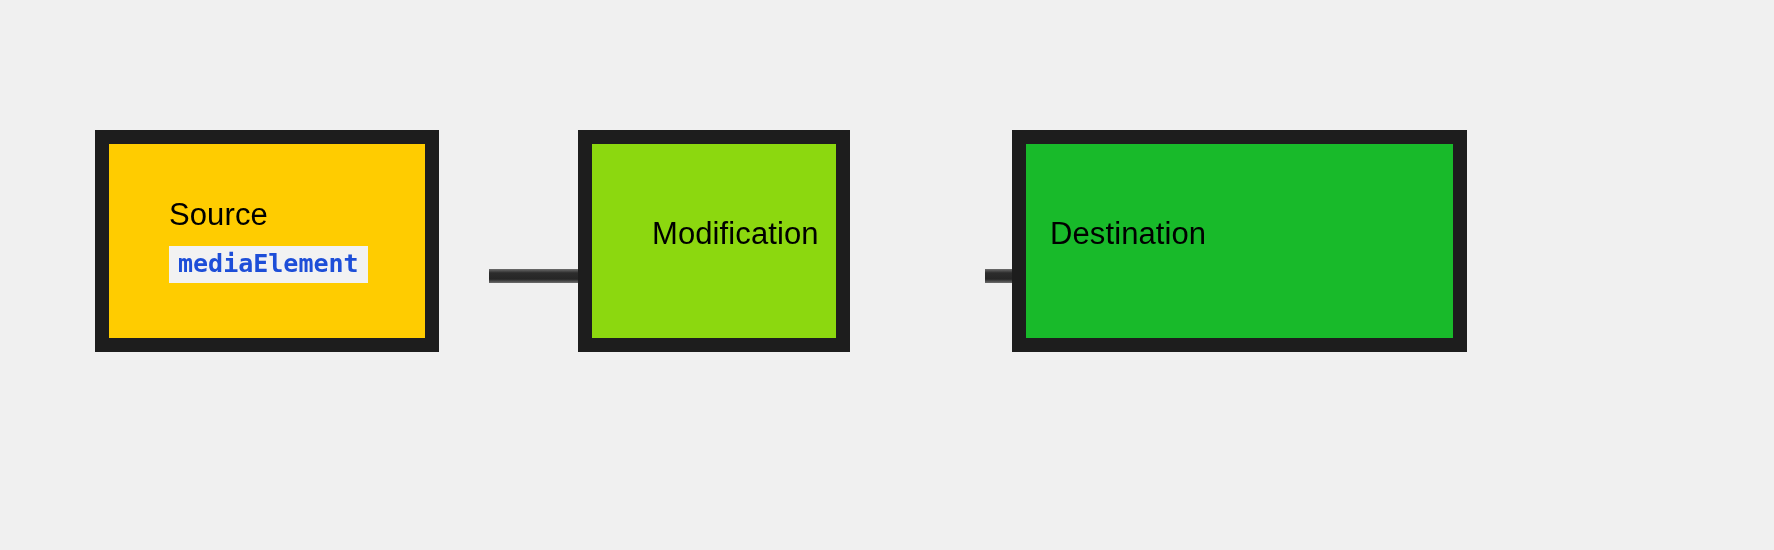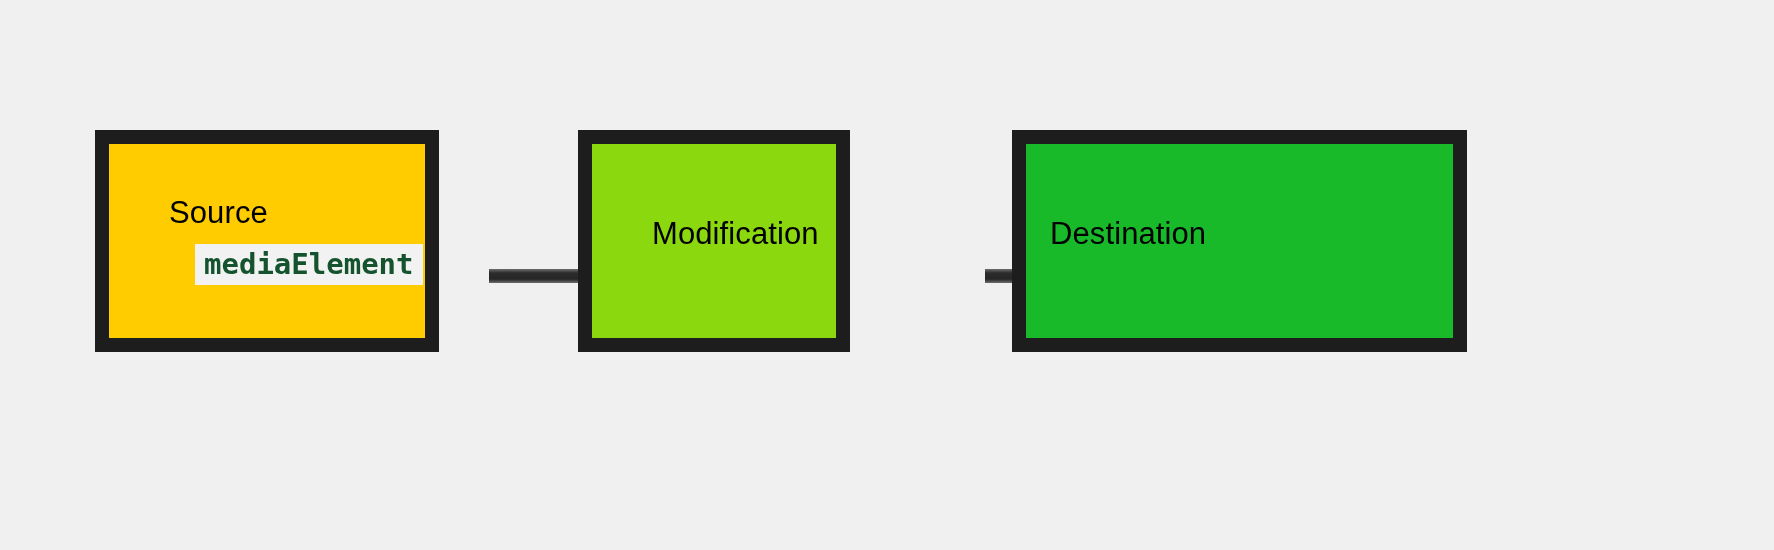--- a/index.html
+++ b/index.html
@@ -42,28 +42,27 @@
     line-height: 1.0;
     letter-spacing: 0.1px;
     margin-bottom: 16px;
     white-space: nowrap;
   }
 
   .node-code {
     display: inline-block;
     align-self: flex-start;
     font-family: "DejaVu Sans Mono", "Liberation Mono", monospace;
-    font-size: 29px;
+    font-size: 25px;
     font-weight: 700;
-    color: #14532d;
+    color: #1d4ed8;
     background: #f2f2f2;
     padding: 4px 9px 5px 9px;
     line-height: 1.12;
     white-space: nowrap;
-    margin-left: 26px;
   }
 
   
   #node-source {
     left: 95px;
     top: 130px;
     width: 344px;
     height: 222px;
   }
   #node-modification {

